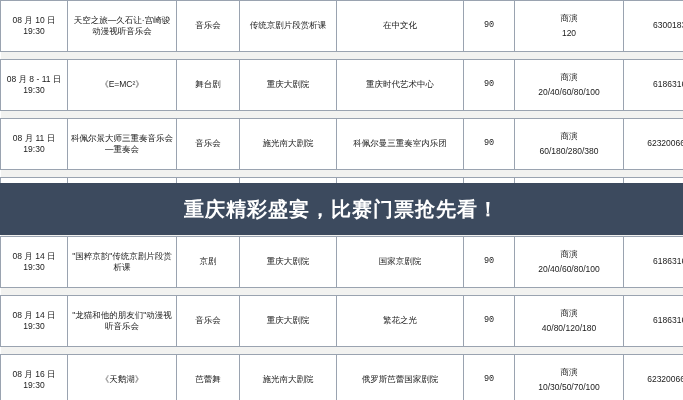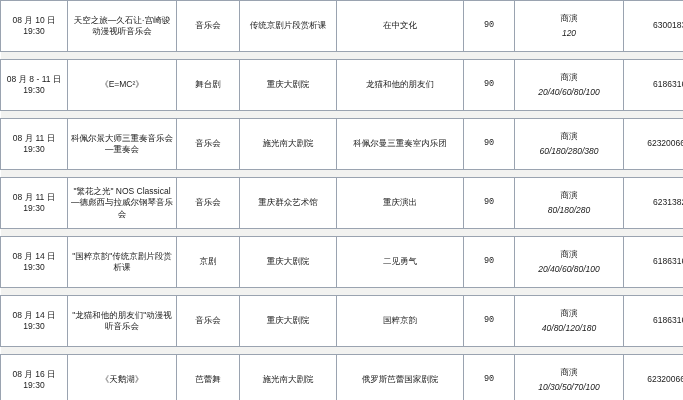--- a/index.html
+++ b/index.html
@@ -44,21 +44,21 @@
   .c-type   { width: 58px; border-radius: 19px; }
   .c-venue  { width: 92px; }
   .c-org    { width: 122px; }
   .c-min    { width: 46px; font-family: Liberation Mono, monospace; }
   .c-price  { width: 104px; }
   .c-code   { width: 92px; }
 
   .date-main { display: block; }
   .date-sub  { display: block; }
   .price-label { display: block; }
-  .price-vals  { display: block; margin-top: 3px; font-style: italic; }
+  .price-vals  { display: block; margin-top: 3px; }
 
   .gapcell {
     border: none !important;
     background: #f2f2f0;
     height: 7px;
     padding: 0 !important;
   }
 
   .banner {
     position: absolute;
@@ -109,21 +109,21 @@
         </tr>
 
       <tr class="row">
         <td class="c-date">
           <span class="date-main">08 月 8 ‐ 11 日</span>
           <span class="date-sub">19:30</span>
         </td>
         <td class="c-title">《E=MC²》</td>
         <td class="c-type">舞台剧</td>
         <td class="c-venue">重庆大剧院</td>
-        <td class="c-org">龙猫和他的朋友们</td>
+        <td class="c-org">重庆时代艺术中心</td>
         <td class="c-min">90</td>
         <td class="c-price">
           <span class="price-label">商演</span>
           <span class="price-vals">20/40/60/80/100</span>
         </td>
         <td class="c-code">61863166</td>
       </tr>
 
       <tr>
           <td class="gapcell" colspan="8"></td>
@@ -172,42 +172,42 @@
         </tr>
 
       <tr class="row">
         <td class="c-date">
           <span class="date-main">08 月 14 日</span>
           <span class="date-sub">19:30</span>
         </td>
         <td class="c-title">"国粹京韵"传统京剧片段赏析课</td>
         <td class="c-type">京剧</td>
         <td class="c-venue">重庆大剧院</td>
-        <td class="c-org">二见勇气</td>
+        <td class="c-org">国家京剧院</td>
         <td class="c-min">90</td>
         <td class="c-price">
           <span class="price-label">商演</span>
           <span class="price-vals">20/40/60/80/100</span>
         </td>
         <td class="c-code">61863166</td>
       </tr>
 
       <tr>
           <td class="gapcell" colspan="8"></td>
         </tr>
 
       <tr class="row">
         <td class="c-date">
           <span class="date-main">08 月 14 日</span>
           <span class="date-sub">19:30</span>
         </td>
         <td class="c-title">"龙猫和他的朋友们"动漫视听音乐会</td>
         <td class="c-type">音乐会</td>
         <td class="c-venue">重庆大剧院</td>
-        <td class="c-org">国粹京韵</td>
+        <td class="c-org">繁花之光</td>
         <td class="c-min">90</td>
         <td class="c-price">
           <span class="price-label">商演</span>
           <span class="price-vals">40/80/120/180</span>
         </td>
         <td class="c-code">61863166</td>
       </tr>
 
       <tr>
           <td class="gapcell" colspan="8"></td>
@@ -226,14 +226,17 @@
         <td class="c-price">
           <span class="price-label">商演</span>
           <span class="price-vals">10/30/50/70/100</span>
         </td>
         <td class="c-code">62320066/88</td>
       </tr>
 
     </tbody>
   </table>
 
+  <div class="banner">
+    <span class="banner-text">重庆精彩盛宴，比赛门票抢先看！</span>
+  </div>
 
 </div>
 
 </body></html>

